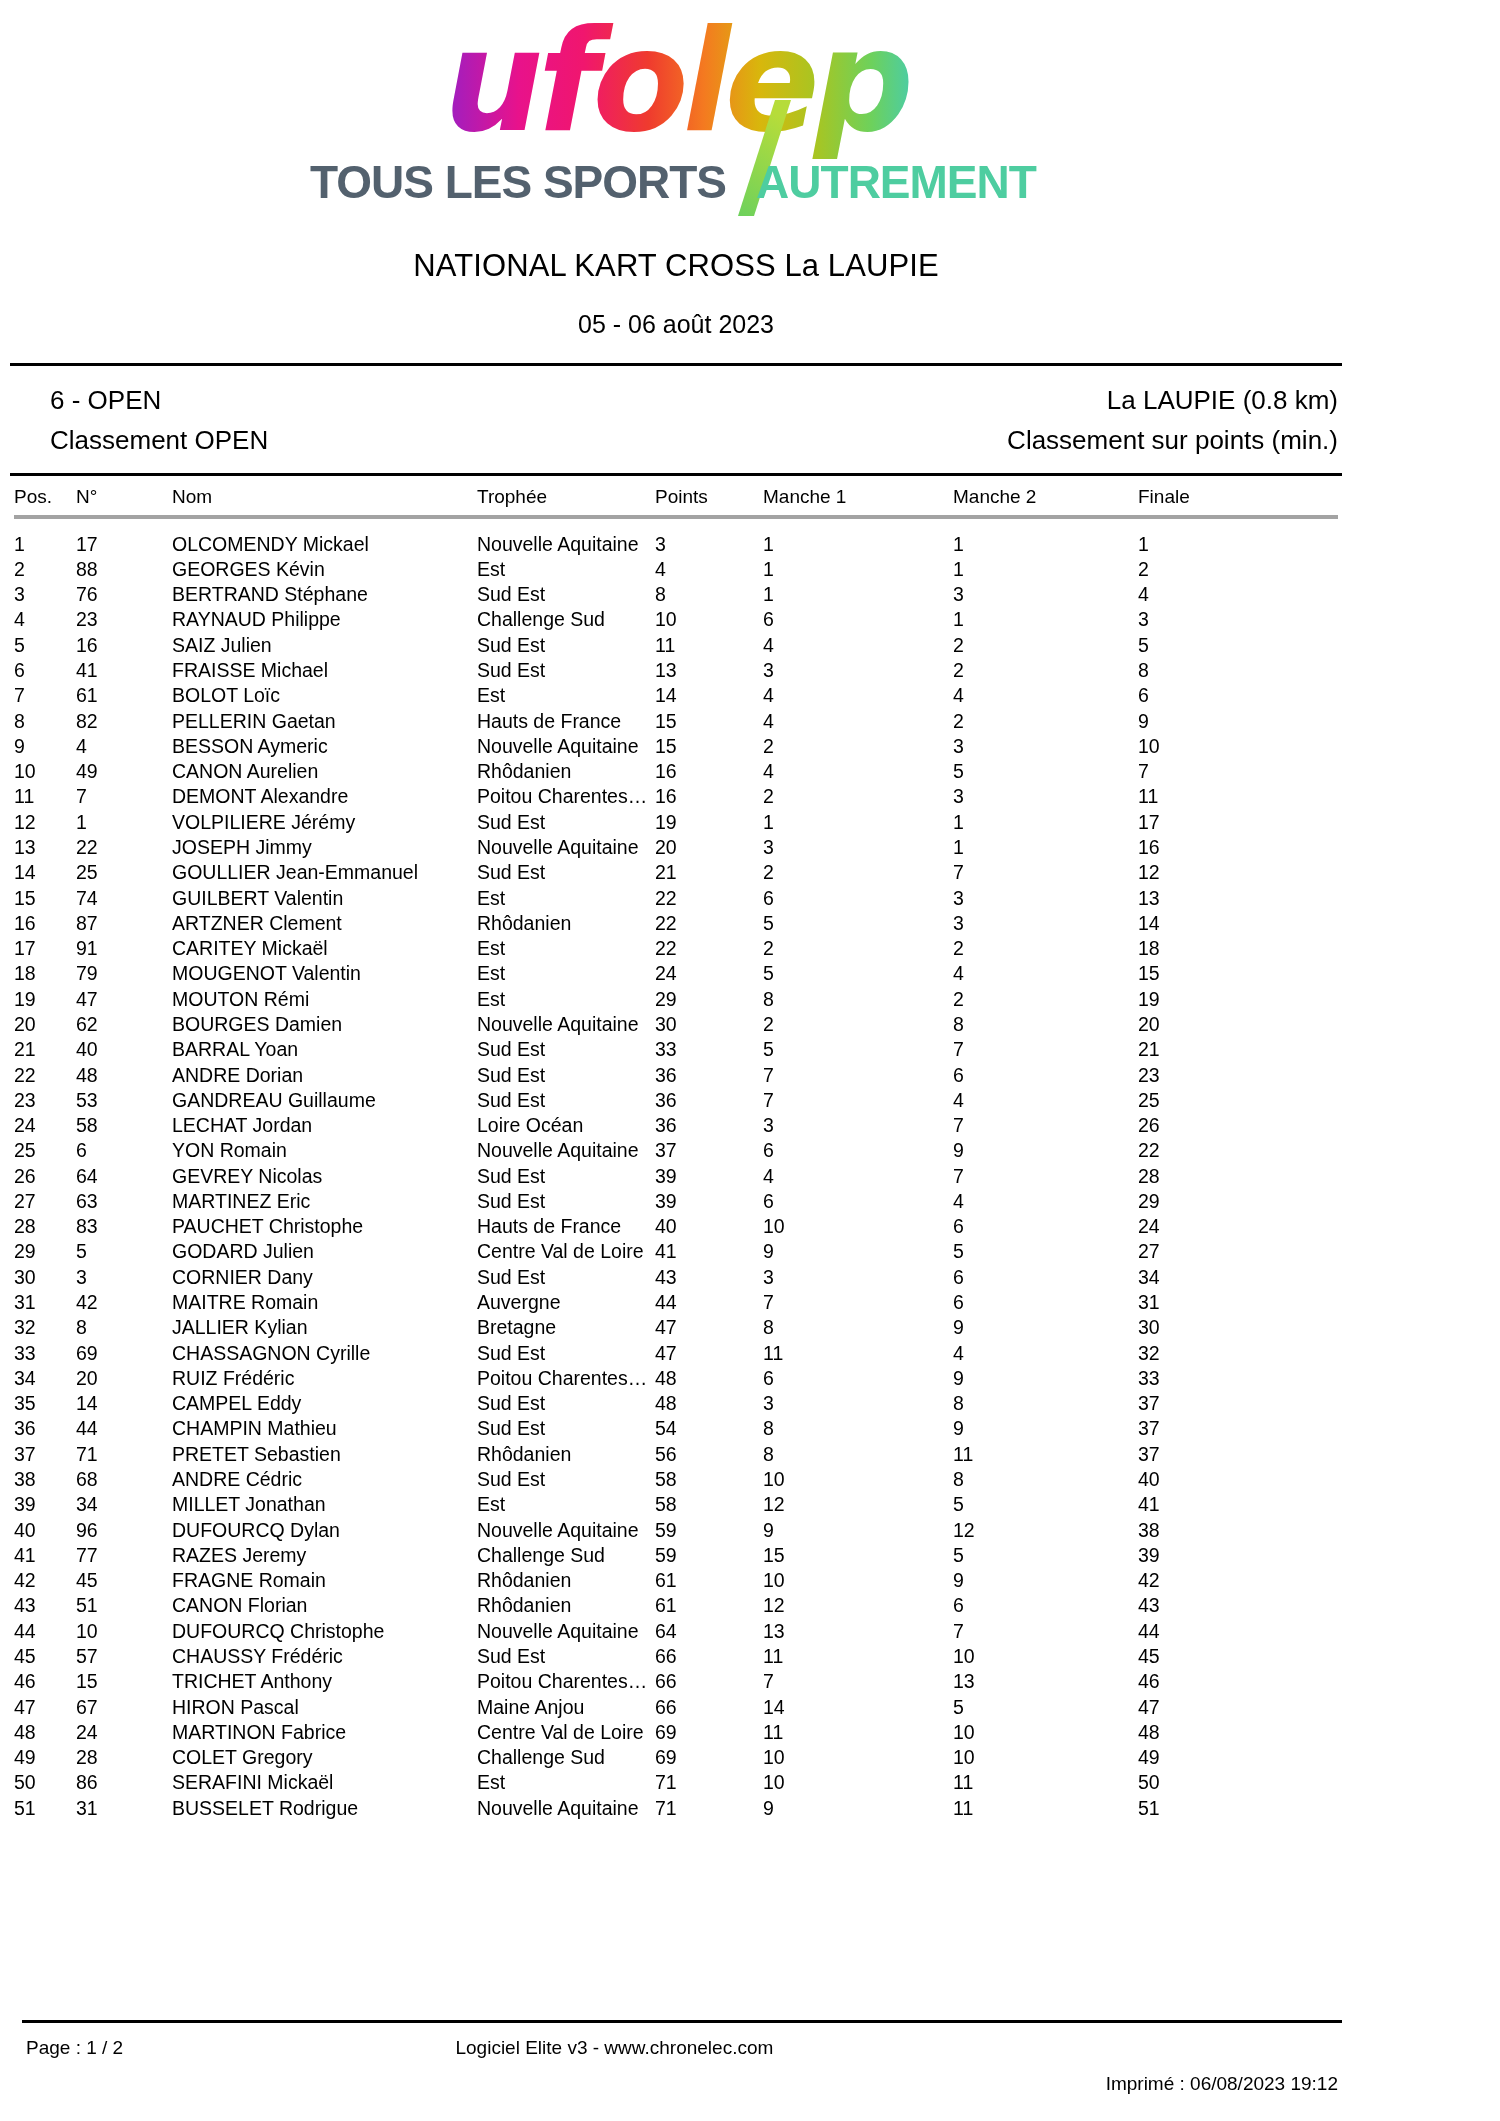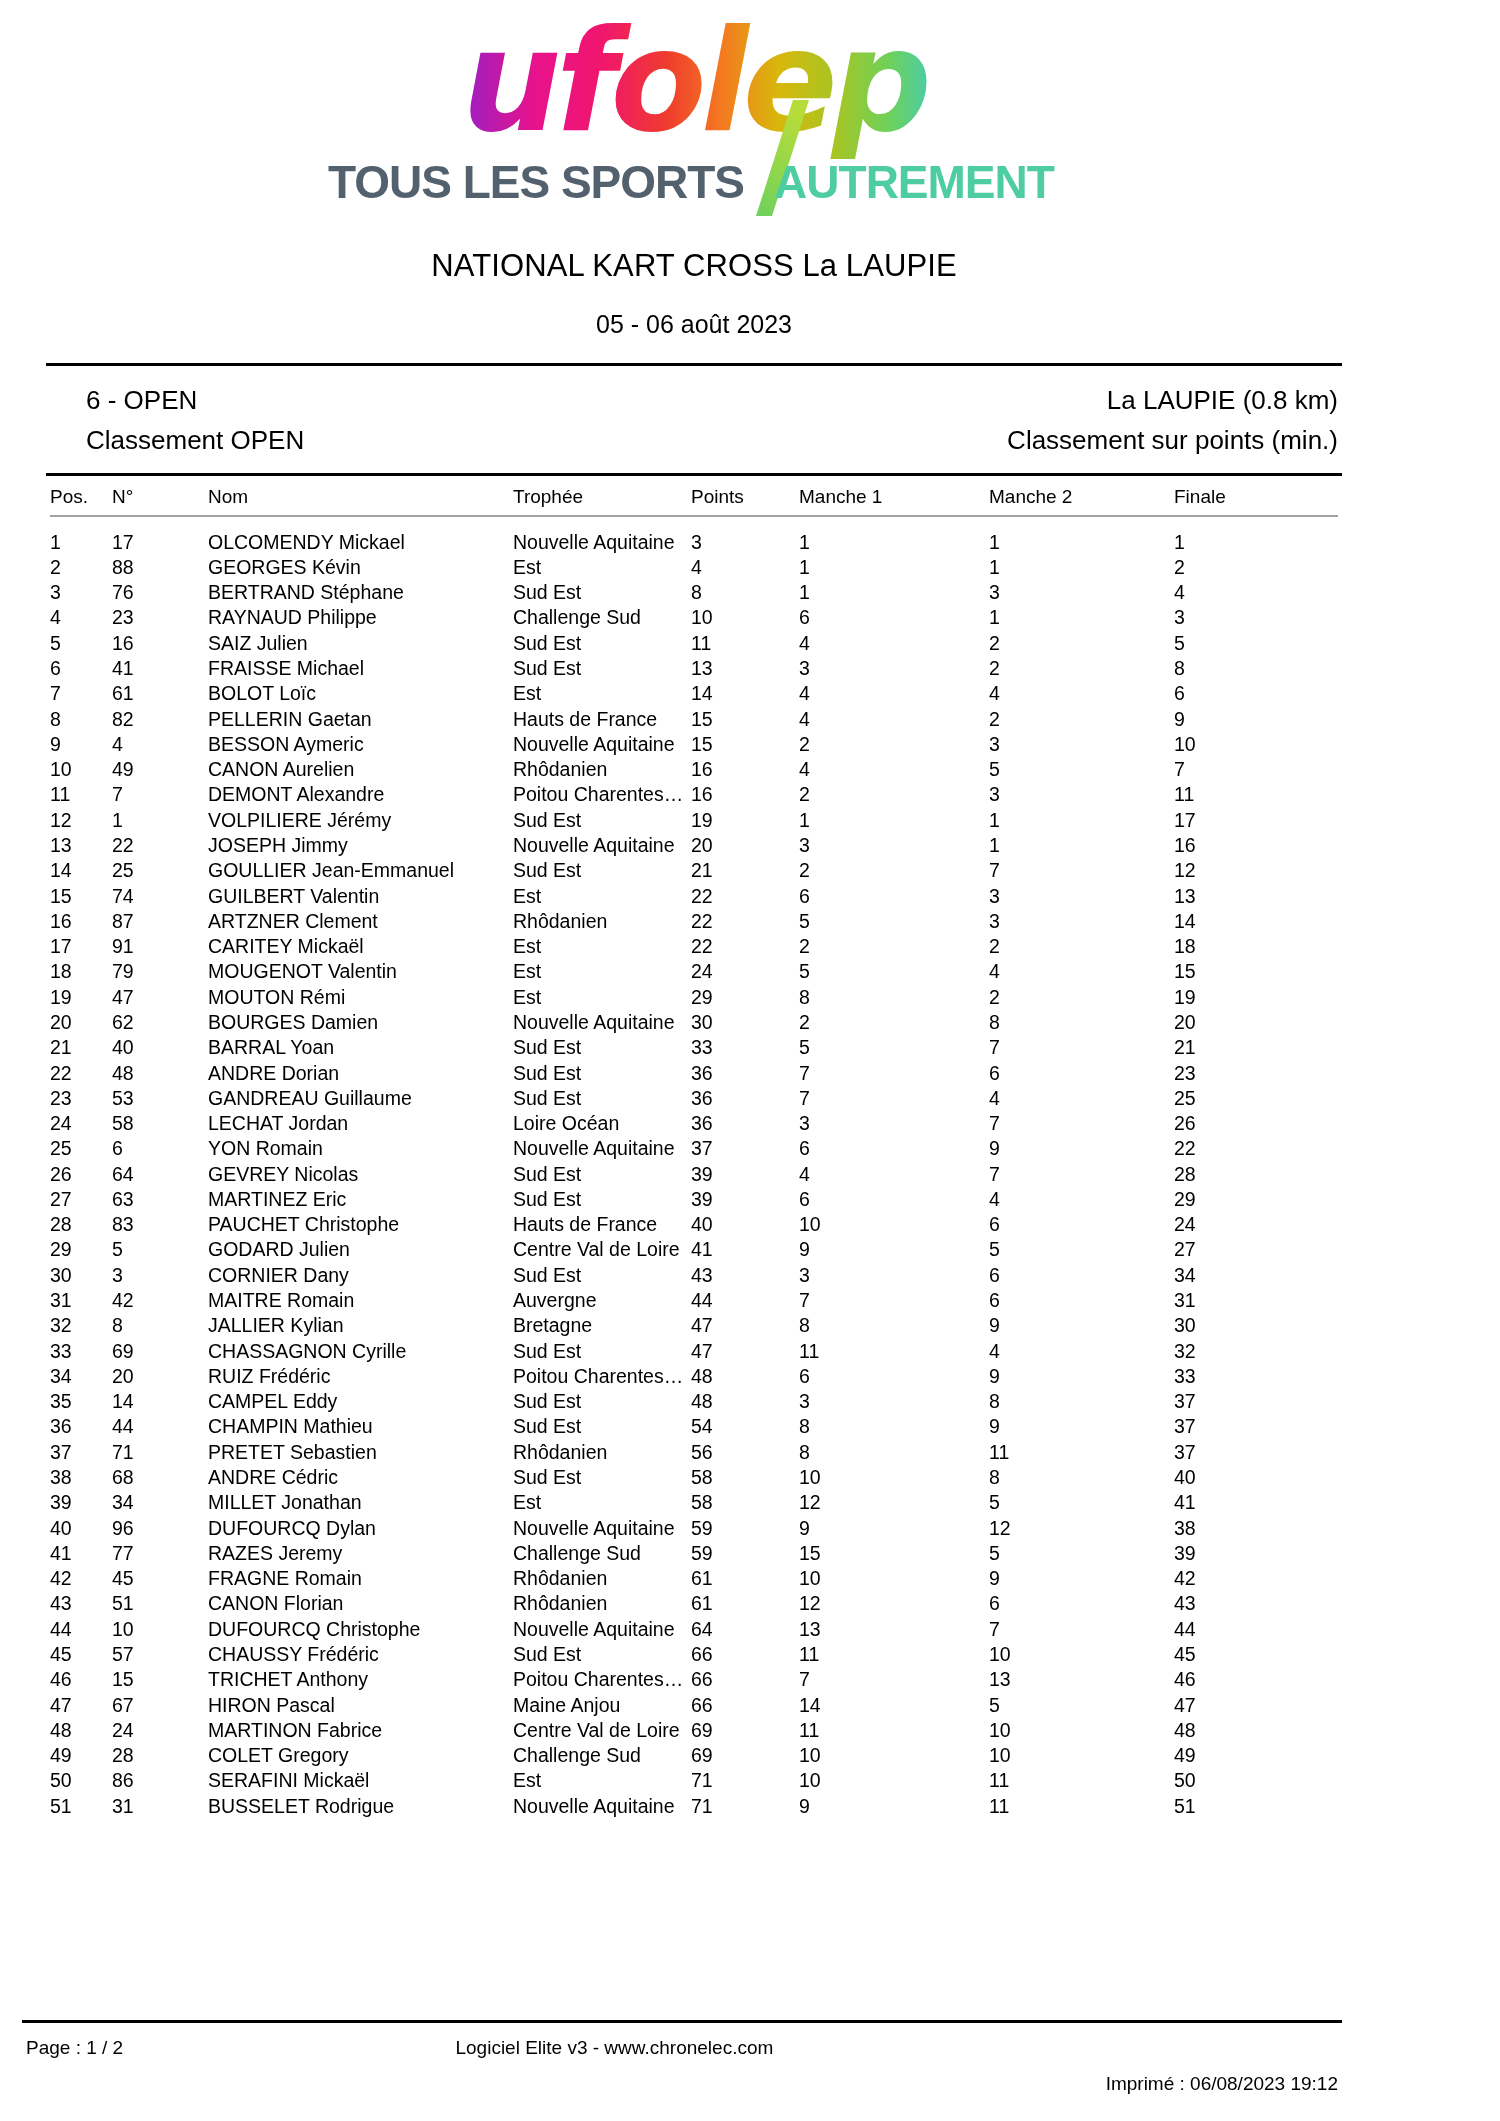--- a/index.html
+++ b/index.html
@@ -13,21 +13,20 @@
     font-family: "Liberation Sans", sans-serif;
     color: #000000;
     position: relative;
     overflow: hidden;
   }
   .page {
     width: 1352px;
     height: 2121px;
     position: relative;
     box-sizing: border-box;
-    padding-left: 36px;
   }
 
   
   .logo-block {
     width: 100%;
     text-align: center;
     padding-top: 8px;
   }
   .logo-svg-wrap {
     display: inline-block;
@@ -78,21 +77,21 @@
     font-size: 19.5px;
   }
   .results thead th {
     font-weight: normal;
     text-align: left;
     padding: 10px 0 7px 0;
     font-size: 19px;
     vertical-align: bottom;
   }
   .results thead tr {
-    border-bottom: 2px solid #a3a3a3;
+    border-bottom: 4px solid #a3a3a3;
   }
   .results tbody tr:first-child td {
     padding-top: 14px;
   }
   .results tbody td {
     padding: 1.15px 0;
     vertical-align: top;
     white-space: nowrap;
   }
   .c-pos    { width: 62px; }

